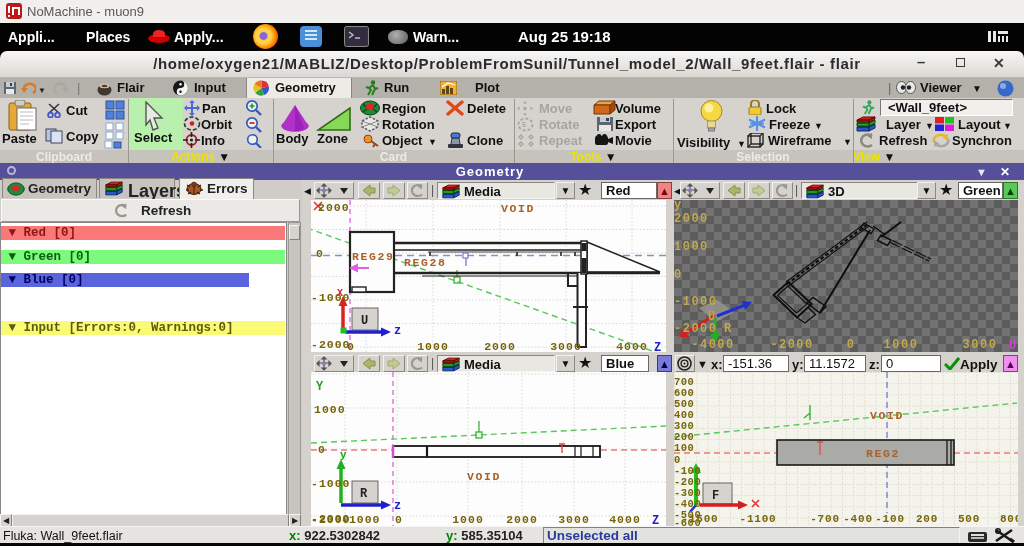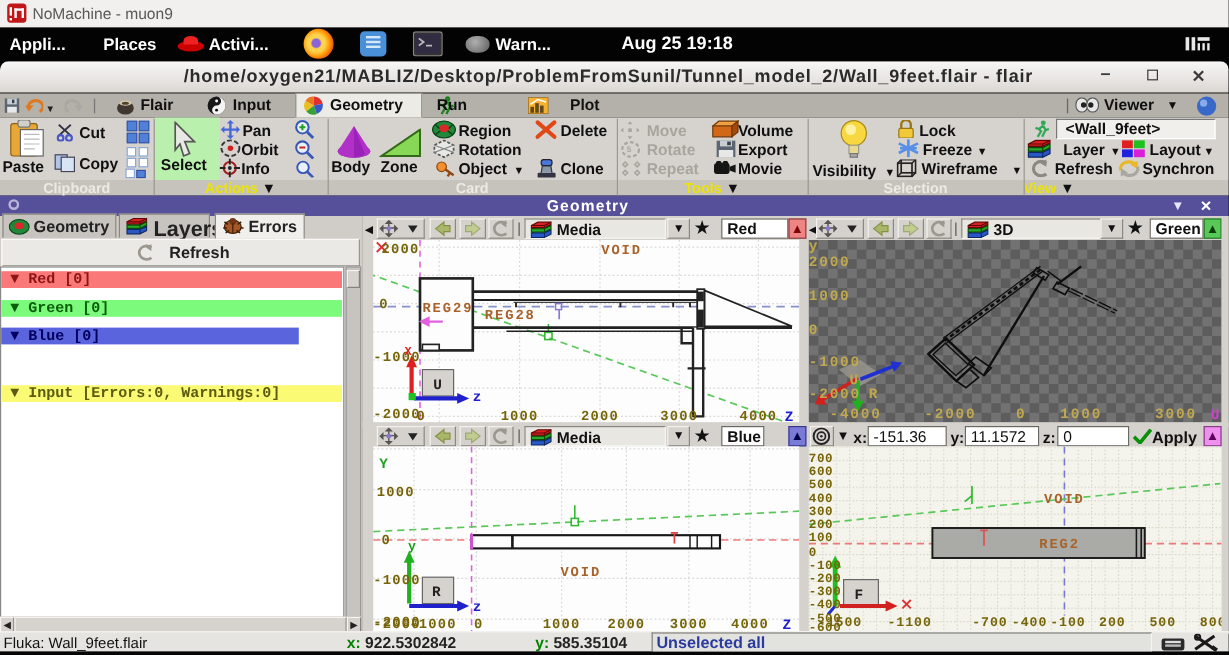--- a/index.html
+++ b/index.html
@@ -24,21 +24,21 @@
  <div class="a" style="left:8px;top:15px;width:2px;height:2px;background:#fff"></div>
  <div class="a" style="left:12px;top:7px;width:8px;height:8px;border:2px solid #fff;border-bottom:none"></div>
  <div class="a" style="left:27px;top:4px;font-size:13px;color:#585858">NoMachine - muon9</div>
 </div>
 
 <div class="a" style="left:0;top:23px;width:1024px;height:28px;background:#030303;color:#fff;font-weight:bold;font-size:14px">
  <div class="a" style="left:8px;top:6px">Appli...</div>
  <div class="a" style="left:86px;top:6px">Places</div>
  <div class="a" style="left:148px;top:11px;width:22px;height:9px;background:#cc0000;border-radius:50%"></div>
  <div class="a" style="left:153px;top:7px;width:12px;height:7px;background:#ee2222;border-radius:50% 50% 0 0"></div>
- <div class="a" style="left:174px;top:6px">Activi...</div>
+ <div class="a" style="left:174px;top:6px">Apply...</div>
  <div class="a" style="left:253px;top:1px;width:25px;height:25px;border-radius:50%;background:radial-gradient(circle at 42% 48%,#8a64d8 0 17%,#ffd24d 24% 38%,#ff9500 58%,#e3390f 82%)"></div>
  <div class="a" style="left:300px;top:3px;width:22px;height:21px;background:#4a90d9;border-radius:4px"></div>
  <div class="a" style="left:305px;top:7px;width:12px;height:2px;background:#d5e8fa"></div>
  <div class="a" style="left:305px;top:11px;width:12px;height:2px;background:#d5e8fa"></div>
  <div class="a" style="left:305px;top:15px;width:12px;height:2px;background:#d5e8fa"></div>
  <svg class="a" style="left:344px;top:3px" width="25" height="21" viewBox="0 0 25 21">
       <rect x="0.5" y="0.5" width="24" height="20" rx="2" fill="#333" stroke="#888"></rect>
       <rect x="2.5" y="2.5" width="20" height="16" fill="#322c42"></rect>
       <path d="M5 6 l4 3 l-4 3" stroke="#bbb" stroke-width="1.5" fill="none"></path>
       <path d="M11 12 h5" stroke="#bbb" stroke-width="1.5"></path>
@@ -98,21 +98,21 @@
       <path d="M8.5 8 L15.9 6.5 A7.6 7.6 0 0 1 11 15 Z" fill="#3858c8"></path>
       <path d="M8.5 8 L11 15 A7.6 7.6 0 0 1 2.2 12.8 Z" fill="#38a038"></path>
       <path d="M8.5 8 L2.2 12.8 A7.6 7.6 0 0 1 1.6 4 Z" fill="#e8c020"></path>
       <path d="M8.5 8 L1.6 4 A7.6 7.6 0 0 1 8.5 .4 Z" fill="#e87820"></path>
     </svg>
  <div class="a tbl" style="left:275px;top:2px">Geometry</div>
  <svg class="a" style="left:364px;top:2px" width="15" height="16" viewBox="0 0 15 16">
       <circle cx="9" cy="2.5" r="2.2" fill="#208020"></circle>
       <path d="M9 5 L5 8 L7 10 L4 15 M9 5 L11 9 L8 15 M5 8 L2 7 M11 9 L14 8" stroke="#208020" stroke-width="2" fill="none"></path>
     </svg>
- <div class="a tbl" style="left:364px;top:2px">Run</div>
+ <div class="a tbl" style="left:384px;top:2px">Run</div>
  <svg class="a" style="left:440px;top:3px" width="17" height="14" viewBox="0 0 17 14">
       <rect x="0" y="0" width="17" height="14" fill="#f8b030" stroke="#806020"></rect>
       <rect x="2" y="8" width="3" height="5" fill="#604818"></rect>
       <rect x="6" y="5" width="3" height="8" fill="#604818"></rect>
       <rect x="10" y="7" width="3" height="6" fill="#604818"></rect>
       <path d="M2 6 L8 2 L15 4" stroke="#fff" stroke-width="1.2" fill="none"></path>
     </svg>
  <div class="a tbl" style="left:475px;top:2px">Plot</div>
  <div class="a" style="left:888px;top:2px;color:#666;font-size:13px">|</div>
  <svg class="a" style="left:896px;top:3px" width="20" height="13" viewBox="0 0 20 13">
@@ -607,21 +607,21 @@
 <div class="vf" style="left:437px;top:355px;width:118px">
  <svg class="a" style="left:3px;top:1px" width="20" height="15" viewBox="0 0 22 16">
       <path d="M2 11 L8 8 L20 8 L14 11 Z M2 11 L14 11 L14 15 L2 15 Z M14 11 L20 8 L20 12 L14 15 Z" fill="#2858c8" stroke="#102860"></path>
       <path d="M2 7 L8 4 L20 4 L14 7 Z M2 7 L14 7 L14 10 L2 10 Z M14 7 L20 4 L20 7 L14 10 Z" fill="#28a828" stroke="#0a4a0a"></path>
       <path d="M2 4 L8 1 L20 1 L14 4 Z M2 4 L14 4 L14 6 L2 6 Z M14 4 L20 1 L20 3 L14 6 Z" fill="#d82020" stroke="#600808"></path>
     </svg>
  <div class="a" style="left:26px;top:1px;font-size:13px;font-weight:bold;color:#111">Media</div>
 </div>
 <div class="vb" style="left:556px;top:355px;width:19px;text-align:center;font-size:10px;color:#111;line-height:15px">▼</div>
 <div class="a" style="left:578px;top:353px;font-size:16px;color:#111">★</div>
-<div class="nf" style="left:601px;top:355px;width:36px">Blue</div>
+<div class="nf" style="left:601px;top:355px;width:48px">Blue</div>
 <div class="a" style="left:657px;top:355px;width:15px;height:17px;background:#7a7ad8;border:1px solid #3a3a8a;text-align:center;font-size:11px;color:#00004a;line-height:16px">▲</div>
 
 <div class="a" style="left:311px;top:372px;width:355px;height:154px;background:#fdfdfd">
 <svg width="355" height="154" viewBox="0 0 355 154">
  <g stroke="#d8d8d8" stroke-width="1" stroke-dasharray="1.5 2">
   <path d="M34 0V154M86 0V154M157 0V154M211 0V154M263 0V154M314 0V154"></path>
   <path d="M0 2H355M0 36H355M0 77H355M0 110H355M0 144H355"></path>
  </g>
  <path d="M82 0V154" stroke="#e060e0" stroke-width="1.3" stroke-dasharray="5 4"></path>
  <path d="M0 78H355" stroke="#ee7878" stroke-width="1.3" stroke-dasharray="6 4"></path>

